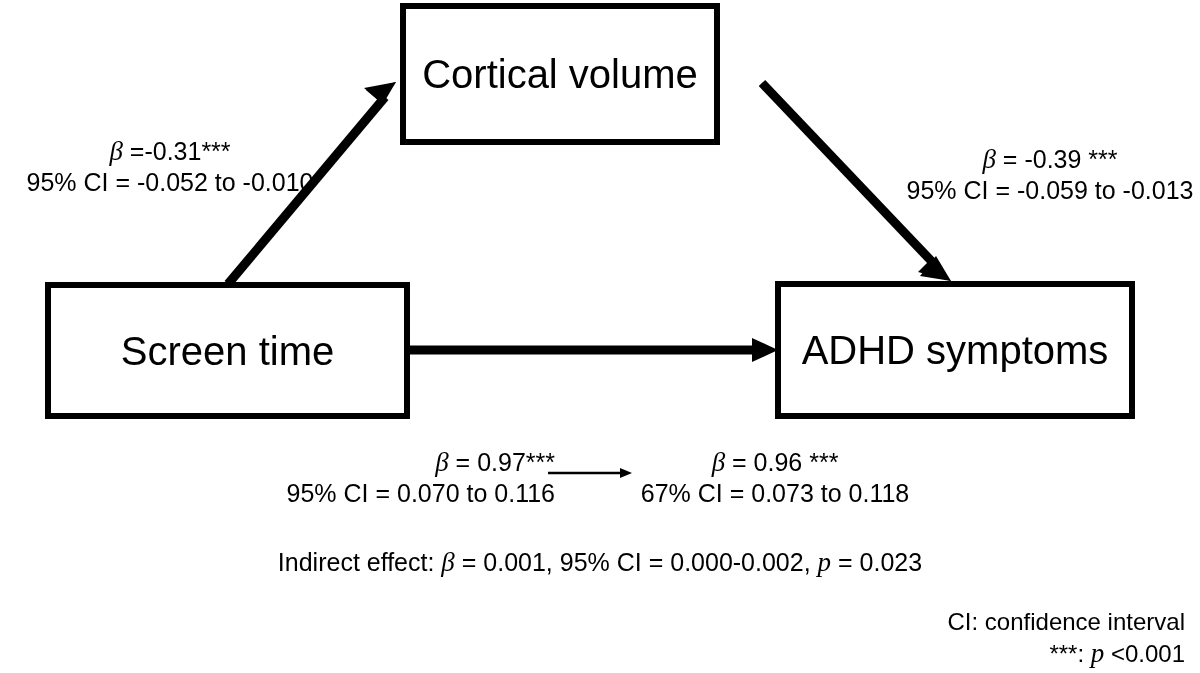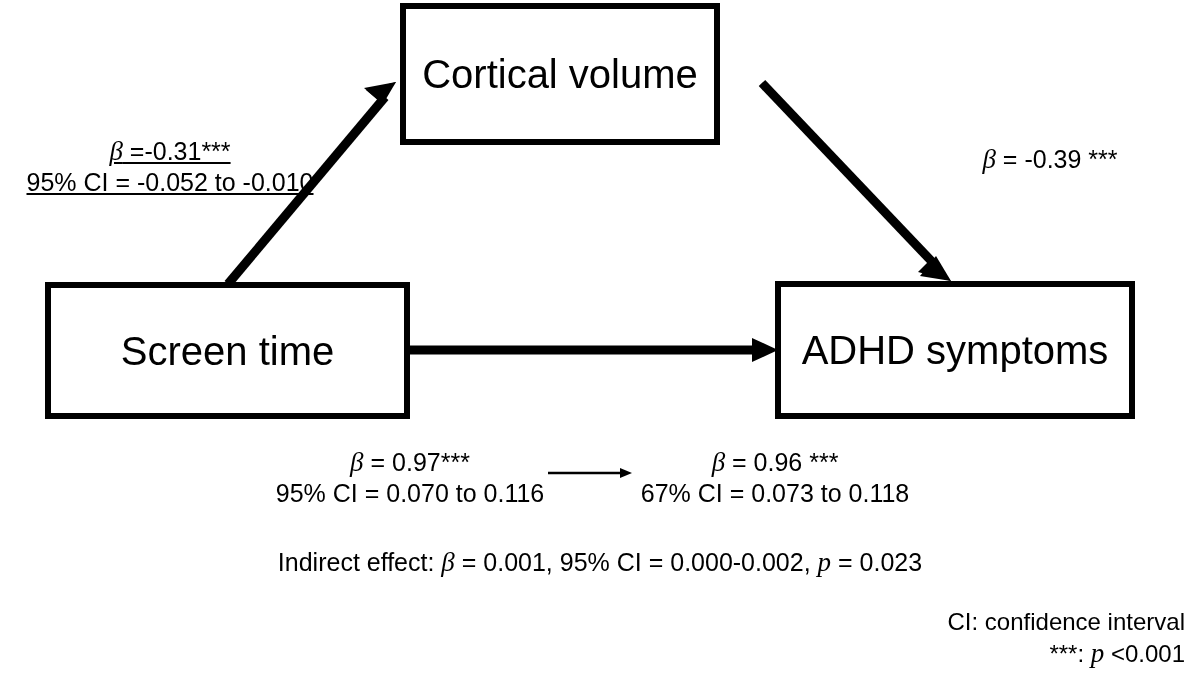--- a/index.html
+++ b/index.html
@@ -61,23 +61,23 @@
     display: block;
     font-size: 25px;
     font-weight: 400;
   }
   .beta {
     font-style: italic;
     font-family: "Liberation Serif", "DejaVu Serif", serif;
     font-size: 27px;
   }
 
-  #label-a  { left: 5px;   top: 136px; width: 330px; text-decoration: underline; }
+  #label-a  { left: 5px;   top: 136px; width: 330px; }
   #label-b  { left: 900px; top: 130px; width: 300px; margin-top: 14px; }
-  #label-c1 { left: 265px; top: 447px; width: 290px; }
+  #label-c1 { left: 265px; top: 447px; width: 290px; text-align: right; }
   #label-c2 { left: 615px; top: 447px; width: 320px; }
 
   
   #indirect-effect {
     position: absolute;
     left: 0;
     top: 547px;
     width: 1200px;
     text-align: center;
     font-size: 25px;
@@ -143,20 +143,21 @@
     <span class="node-label">Screen time</span>
   </div>
 
   <div class="path-label" id="label-a">
     <span class="ln"><span class="beta">β</span><span> =-0.31***</span></span>
     <span class="ln">95% CI = -0.052 to -0.010</span>
   </div>
 
   <div class="path-label" id="label-b">
     <span class="ln"><span class="beta">β</span><span> = -0.39 ***</span></span>
+    <span class="ln">95% CI = -0.059 to -0.013</span>
   </div>
 
   <div class="path-label" id="label-c1">
     <span class="ln"><span class="beta">β</span><span> = 0.97***</span></span>
     <span class="ln">95% CI = 0.070 to 0.116</span>
   </div>
 
   <div class="path-label" id="label-c2">
     <span class="ln"><span class="beta">β</span><span> = 0.96 ***</span></span>
     <span class="ln">67% CI = 0.073 to 0.118</span>

